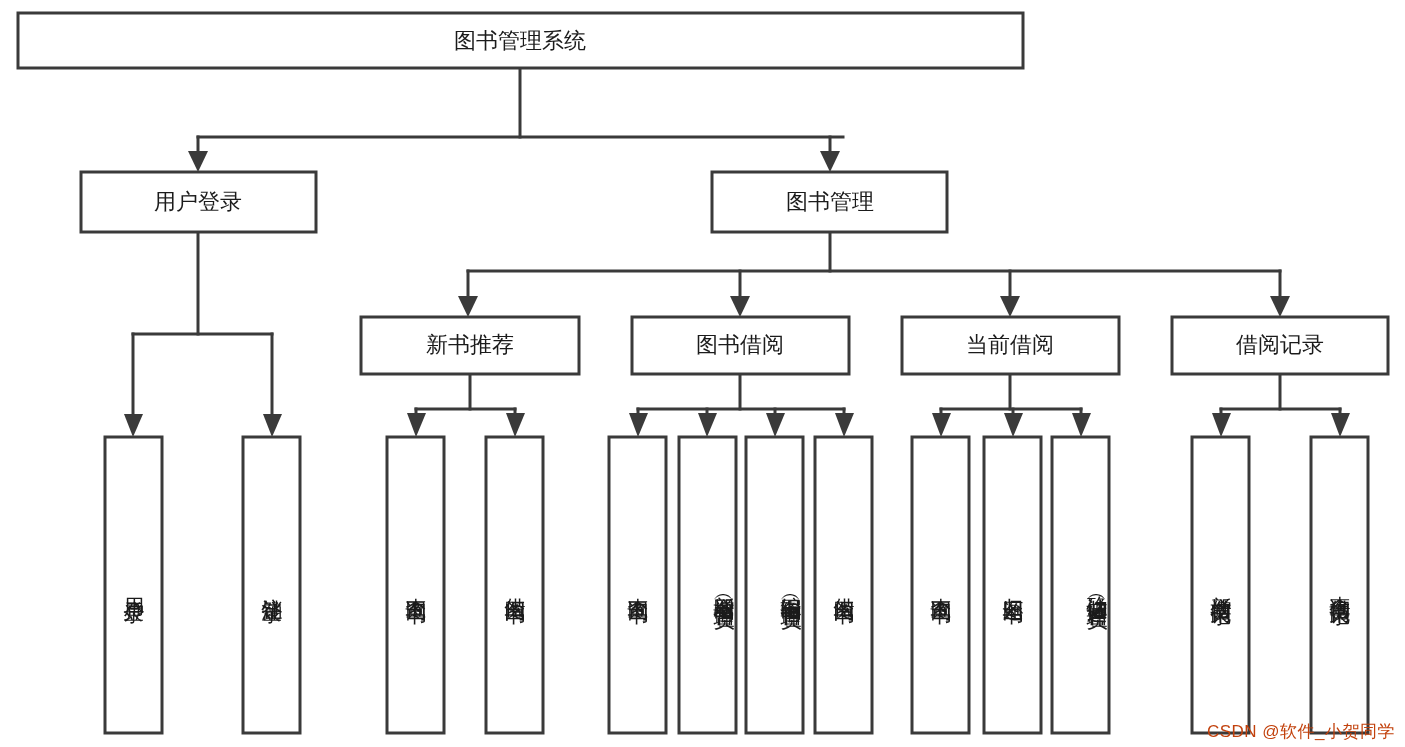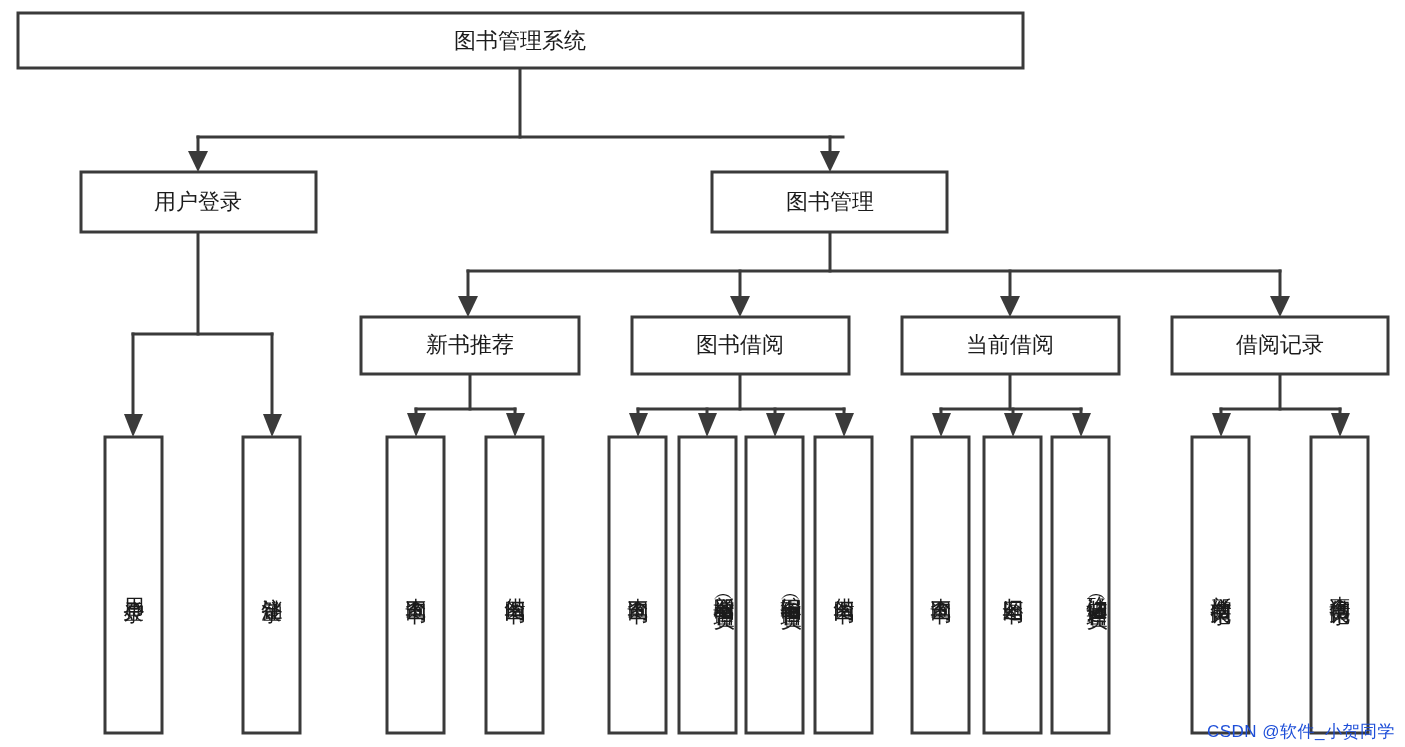--- a/index.html
+++ b/index.html
@@ -63,21 +63,21 @@
     justify-content: center;
     white-space: nowrap;
     user-select: none;
   }
   .watermark {
     position: absolute;
     right: 10px;
     bottom: 4px;
     font-family: "Liberation Sans", "DejaVu Sans", sans-serif;
     font-size: 17px;
-    color: #1d4ed8;
+    color: #c2410c;
     letter-spacing: 0.5px;
     white-space: nowrap;
   }
 </style>
 </head>
 <body>
 
 <div id="diagram-root">
 
   <svg id="tree-svg" viewBox="0 0 1405 747">

